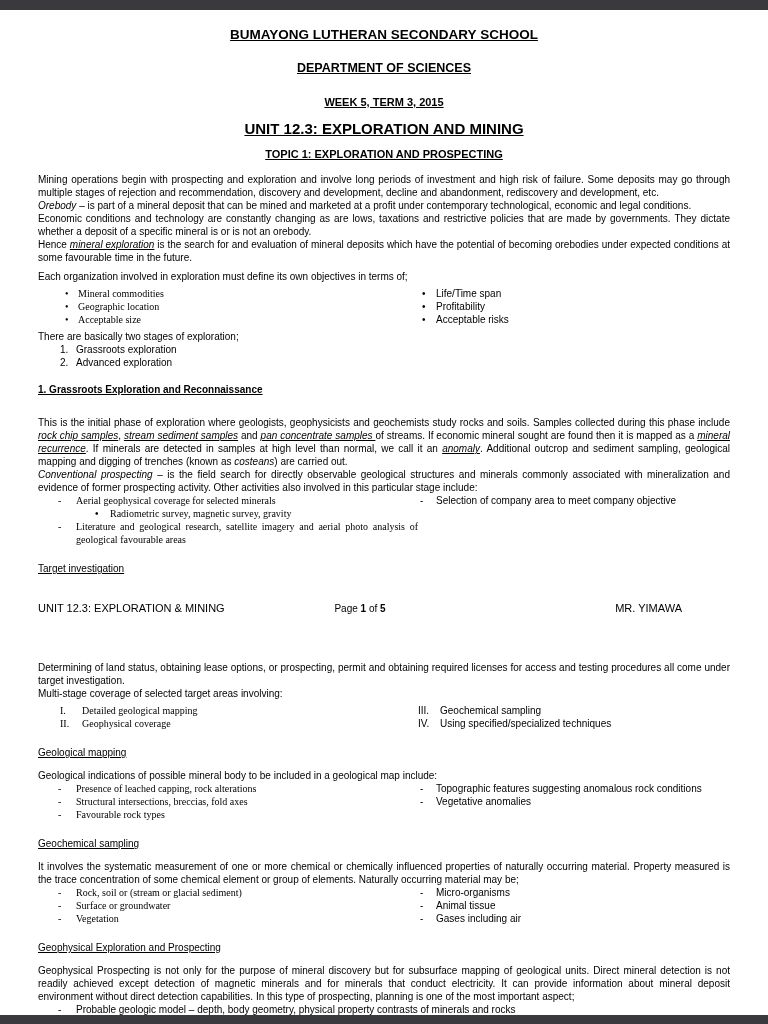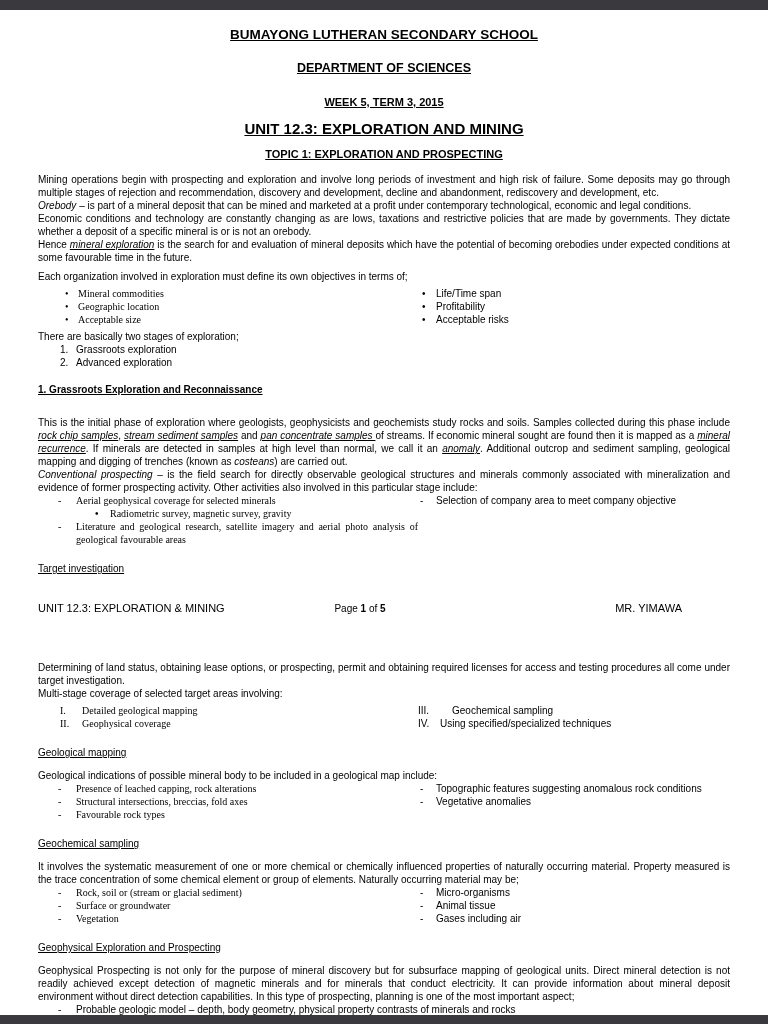--- a/index.html
+++ b/index.html
@@ -137,21 +137,21 @@
       <div class="num-row roman">
         <span class="num">I.</span>
         <span>Detailed geological mapping</span>
       </div>
       <div class="num-row roman">
         <span class="num">II.</span>
         <span>Geophysical coverage</span>
       </div>
     </div>
     <div class="col-r">
-      <div class="num-row roman" style="padding-left:0;gap:12px;">
+      <div class="num-row roman" style="padding-left:0;">
         <span class="num">III.</span>
         <span>Geochemical sampling</span>
       </div>
       <div class="num-row roman" style="padding-left:0;">
         <span class="num">IV.</span>
         <span>Using specified/specialized techniques</span>
       </div>
     </div>
   </div>
 

